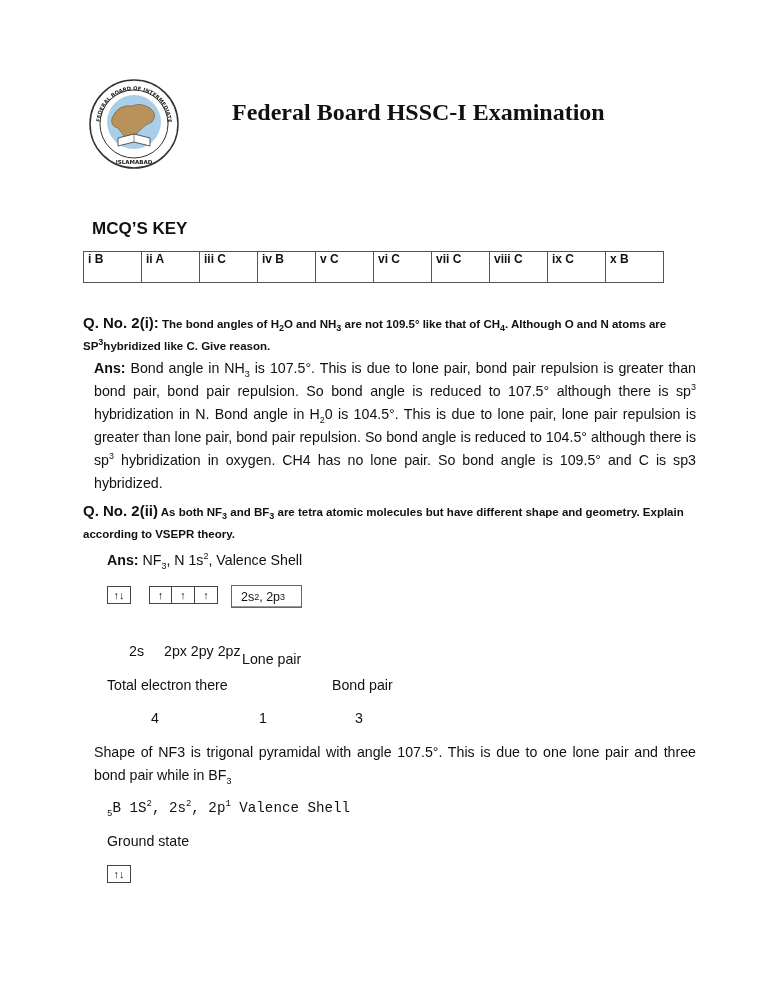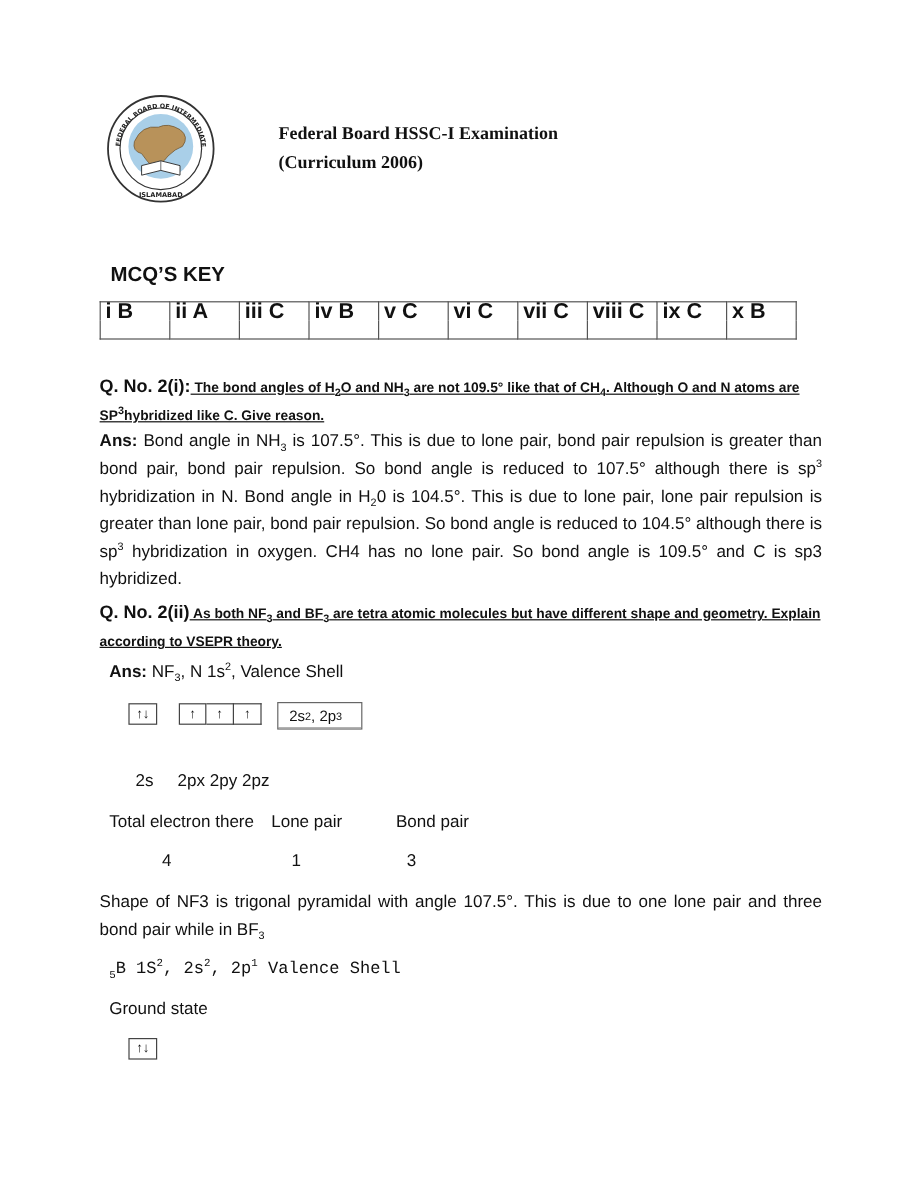--- a/index.html
+++ b/index.html
@@ -5,39 +5,39 @@
     html, body { margin: 0; padding: 0; background: #ffffff; }
     body { width: 768px; height: 994px; position: relative; overflow: hidden;
            font-family: "Liberation Sans", "DejaVu Sans", sans-serif; color: #111; }
     .abs { position: absolute; }
 
     
     .logo { left: 88px; top: 78px; width: 92px; height: 92px; }
 
     
     .header { left: 232px; top: 100px; font-family: "Liberation Serif", "DejaVu Serif", serif;
-              font-weight: bold; font-size: 15px; line-height: 24px; color: #111; }
+              font-weight: bold; font-size: 24px; line-height: 24px; color: #111; }
     .header div { white-space: nowrap; }
 
     .section-label { left: 92px; top: 219px; font-weight: bold; font-size: 17px; }
 
     
-    .mcq-table { left: 83px; top: 251px; border-collapse: collapse; font-size: 18px; font-weight: bold; }
+    .mcq-table { left: 83px; top: 251px; border-collapse: collapse; font-size: 12px; font-weight: bold; }
     .mcq-table td { border: 1px solid #555; width: 53px; height: 15px; padding: 0 0 0 4px;
                     line-height: 15px; vertical-align: middle; }
     .mcq-table tr:nth-child(1) td { border-bottom: none; }
     .mcq-table tr:nth-child(2) td { border-top: none; }
 
     
     .q { left: 83px; width: 602px; font-size: 13.2px; line-height: 21px; }
     .q .qlabel { font-size: 15px; font-weight: bold; }
-    .q .qtext { font-size: 11.5px; font-weight: bold; text-decoration: underline; }
-    .para { left: 83px; width: 602px; font-size: 14.2px; line-height: 23px; text-align: justify; }
+    .q .qtext { font-size: 11.5px; font-weight: bold; }
+    .para { left: 94px; width: 602px; font-size: 14.2px; line-height: 23px; text-align: justify; }
     .para b { font-weight: bold; }
-    .line { font-size: 14.2px; white-space: nowrap; }
+    .line { font-size: 14.2px; white-space: nowrap; margin-left: 16px; }
     sub, sup { font-size: 9px; line-height: 0; }
 
     
     .orb { border: 1px solid #444; height: 18px; display: flex; align-items: center; justify-content: center;
            font-size: 11px; box-sizing: border-box; }
     .orb-group { display: flex; }
     .orb-group .orb { width: 23px; }
     .orb-group .orb + .orb { border-left: none; }
     .config-box { border: 1px solid #666; height: 23px; width: 71px; display: flex; align-items: center;
                   padding-left: 9px; box-sizing: border-box; font-size: 12.5px; box-shadow: inset 0 -1px 0 #999; }
@@ -56,21 +56,20 @@
     <path id="arcTop" d="M12 46 A34 34 0 0 1 80 46" fill="none"></path>
     <text font-size="5.2" font-family="DejaVu Sans, sans-serif" font-weight="bold" fill="#222">
       <textPath href="#arcTop" startOffset="2">FEDERAL BOARD OF INTERMEDIATE AND SECONDARY EDUCATION</textPath>
     </text>
     <text x="46" y="86" text-anchor="middle" font-size="5.5" font-family="DejaVu Sans, sans-serif" font-weight="bold" fill="#222">ISLAMABAD</text>
   </svg>
 </div>
 
 <div class="abs header">
   <div>Federal Board HSSC-I Examination</div>
-  <div>(Curriculum 2006)</div>
 </div>
 
 <div class="abs section-label">MCQ’S KEY</div>
 
 <table class="abs mcq-table">
   <tbody>
       <tr>
     <td>i B</td>
     <td>ii A</td>
     <td>iii C</td>
@@ -123,22 +122,22 @@
   <span>2s</span>
     <sup>2</sup>
     <span>, 2p</span>
     <sup>3</sup>
 </div>
 
 <div class="abs line" style="left: 113px; top: 643px;">2s</div>
 <div class="abs line" style="left: 148px; top: 643px;">2px 2py 2pz</div>
 
 <div class="abs line" style="left: 91px; top: 677px;">Total electron there</div>
-<div class="abs line" style="left: 226px; top: 677px;">Lone pair</div>
-<div class="abs line" style="left: 330px; top: 677px;">Bond pair</div>
+<div class="abs line" style="left: 226px; top: 651px;">Lone pair</div>
+<div class="abs line" style="left: 316px; top: 677px;">Bond pair</div>
 <div class="abs line" style="left: 135px; top: 710px;">4</div>
 <div class="abs line" style="left: 243px; top: 710px;">1</div>
 <div class="abs line" style="left: 339px; top: 710px;">3</div>
 
 <div class="abs para" style="top: 741px;">
   <span>Shape of NF3 is trigonal pyramidal with angle 107.5°. This is due to one lone pair and three bond pair while in BF</span><sub>3</sub>
 </div>
 
 <div class="abs line" style="left: 91px; top: 800px; font-family: Liberation Mono, monospace;">
   <sub>5</sub><span>B 1S</span><sup>2</sup><span>, 2s</span><sup>2</sup><span>, 2p</span><sup>1</sup><span> Valence Shell</span>

